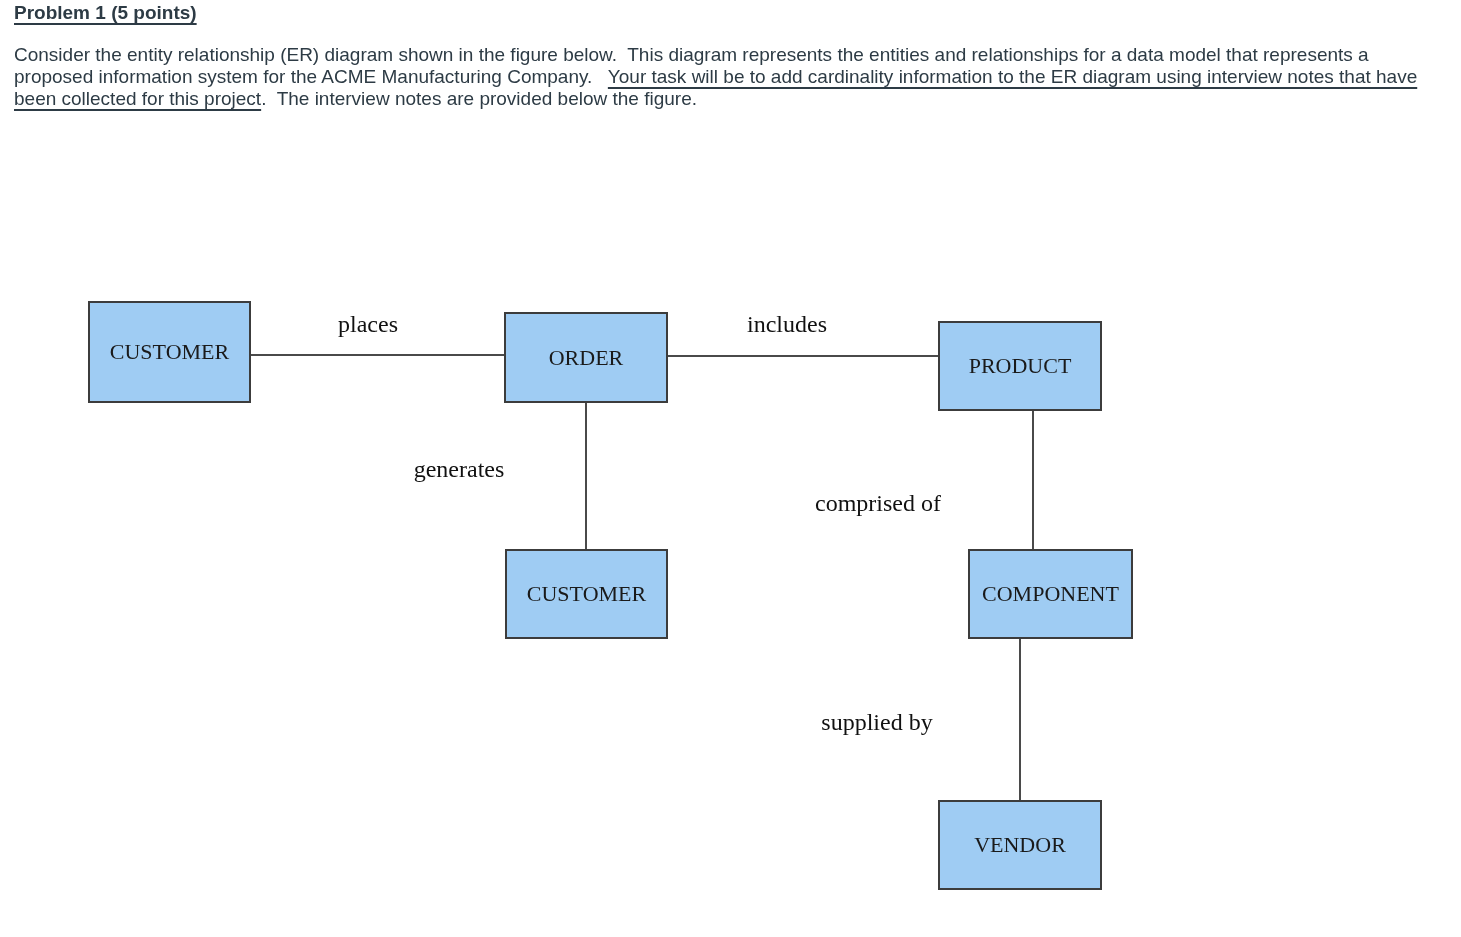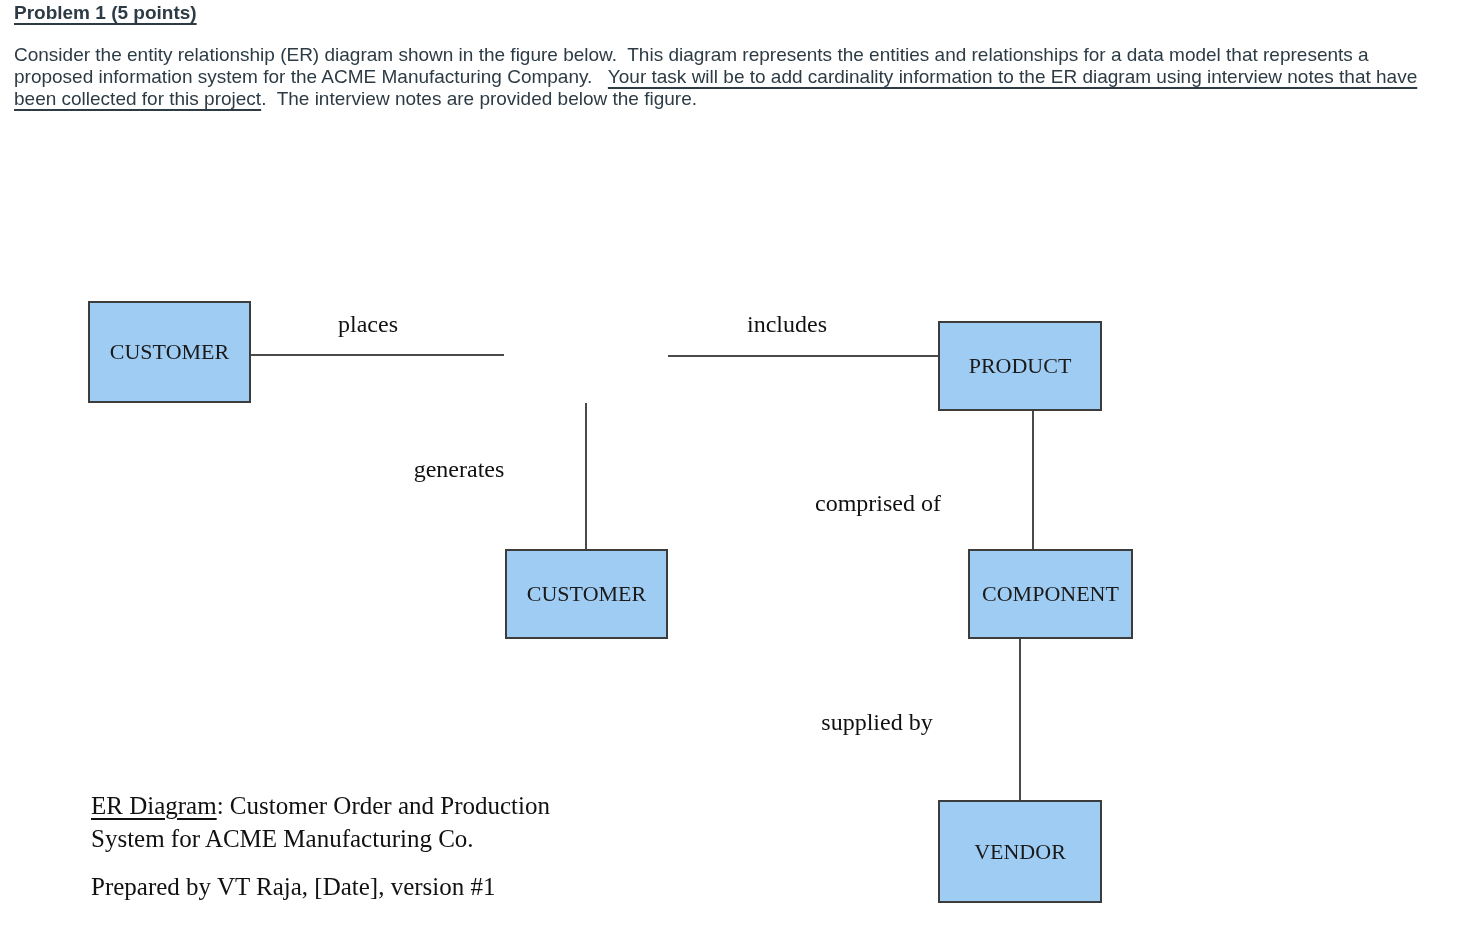--- a/index.html
+++ b/index.html
@@ -50,21 +50,21 @@
     justify-content: center;
     font-family: "Liberation Serif", serif;
     font-size: 22px;
     color: #1a1a1a;
   }
   .entity-customer  { left: 88px;  top: 301px; width: 163px; height: 102px; }
   .entity-order     { left: 504px; top: 312px; width: 164px; height: 91px;  }
   .entity-product   { left: 938px; top: 321px; width: 164px; height: 90px;  }
   .entity-backorder { left: 505px; top: 549px; width: 163px; height: 90px;  }
   .entity-component { left: 931px; top: 549px; width: 165px; height: 90px; margin-left: 37px;  }
-  .entity-vendor    { left: 938px; top: 800px; width: 164px; height: 103px;  }
+  .entity-vendor    { left: 938px; top: 800px; width: 164px; height: 90px;  }
 
   .line { position: absolute; background: #4a4a4a; }
   .line.h { height: 2px; }
   .line.v { width: 2px; }
   .line-customer-order    { left: 251px;  top: 354px; width: 253px; }
   .line-order-product     { left: 668px;  top: 355px; width: 270px; }
   .line-order-backorder   { left: 585px;  top: 403px; height: 146px; }
   .line-product-component { left: 1032px; top: 411px; height: 138px; }
   .line-component-vendor  { left: 1019px; top: 639px; height: 161px; }
 
@@ -112,39 +112,37 @@
 
     <div class="line h line-customer-order"></div>
     <div class="line h line-order-product"></div>
     <div class="line v line-order-backorder"></div>
     <div class="line v line-product-component"></div>
     <div class="line v line-component-vendor"></div>
 
     <div class="entity entity-customer">
       <span>CUSTOMER</span>
     </div>
+    <div class="entity entity-order">
+      <span>ORDER</span>
+    </div>
     <div class="entity entity-product">
       <span>PRODUCT</span>
     </div>
     <div class="entity entity-backorder">
       <span>CUSTOMER</span>
     </div>
     <div class="entity entity-component">
       <span>COMPONENT</span>
     </div>
     <div class="entity entity-vendor">
       <span>VENDOR</span>
     </div>
 
     <div class="rel rel-places">places</div>
     <div class="rel rel-includes">includes</div>
     <div class="rel rel-generates">generates</div>
     <div class="rel rel-comprised">comprised of</div>
     <div class="rel rel-supplied">supplied by</div>
 
-    <div class="caption">
-      <div class="cap-line"><span class="u2">ER Diagram</span><span>: Customer Order and Production</span></div>
-      <div class="cap-line">System for ACME Manufacturing Co.</div>
-      <div class="cap-prepared">Prepared by VT Raja, [Date], version #1</div>
-    </div>
 
   </div>
 </div>
 
 </body></html>

